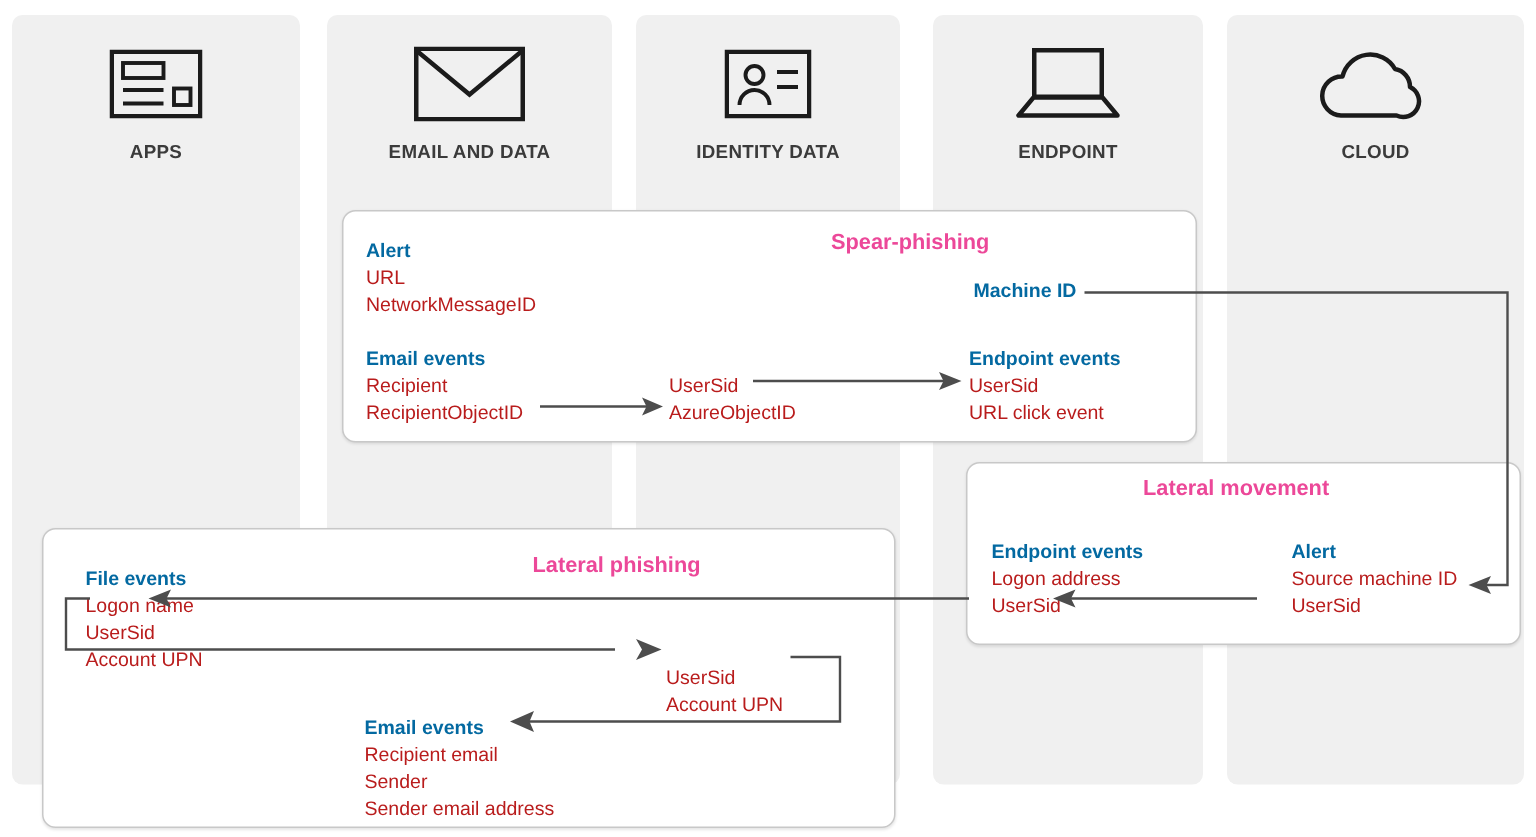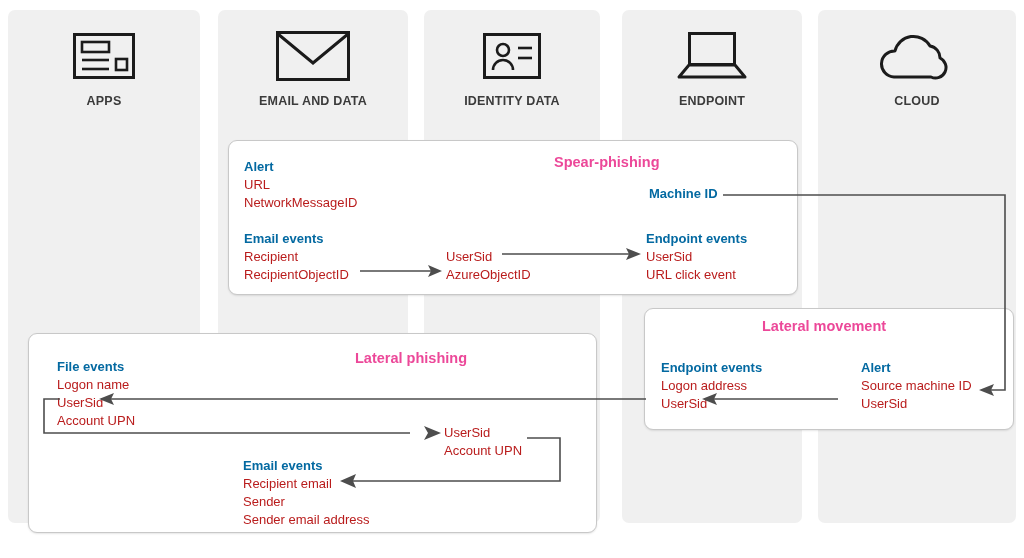--- a/index.html
+++ b/index.html
@@ -193,21 +193,21 @@
       <div class="it">UserSid</div>
     </div>
 
     <div class="block" style="left:216px; top:50px;">
       <div class="hd">Alert</div>
       <div class="it">Source machine ID</div>
       <div class="it">UserSid</div>
     </div>
   </div>
 
-  <div class="card" style="left:28px; top:333px; width:567px; height:198px;">
+  <div class="card" style="left:28px; top:352px; width:567px; height:198px;">
     <div class="card-title" style="left:326px; top:16px;">Lateral phishing</div>
 
     <div class="block" style="left:28px; top:24px;">
       <div class="hd">File events</div>
       <div class="it">Logon name</div>
       <div class="it">UserSid</div>
       <div class="it">Account UPN</div>
     </div>
 
     <div class="block" style="left:415px; top:90px;">

